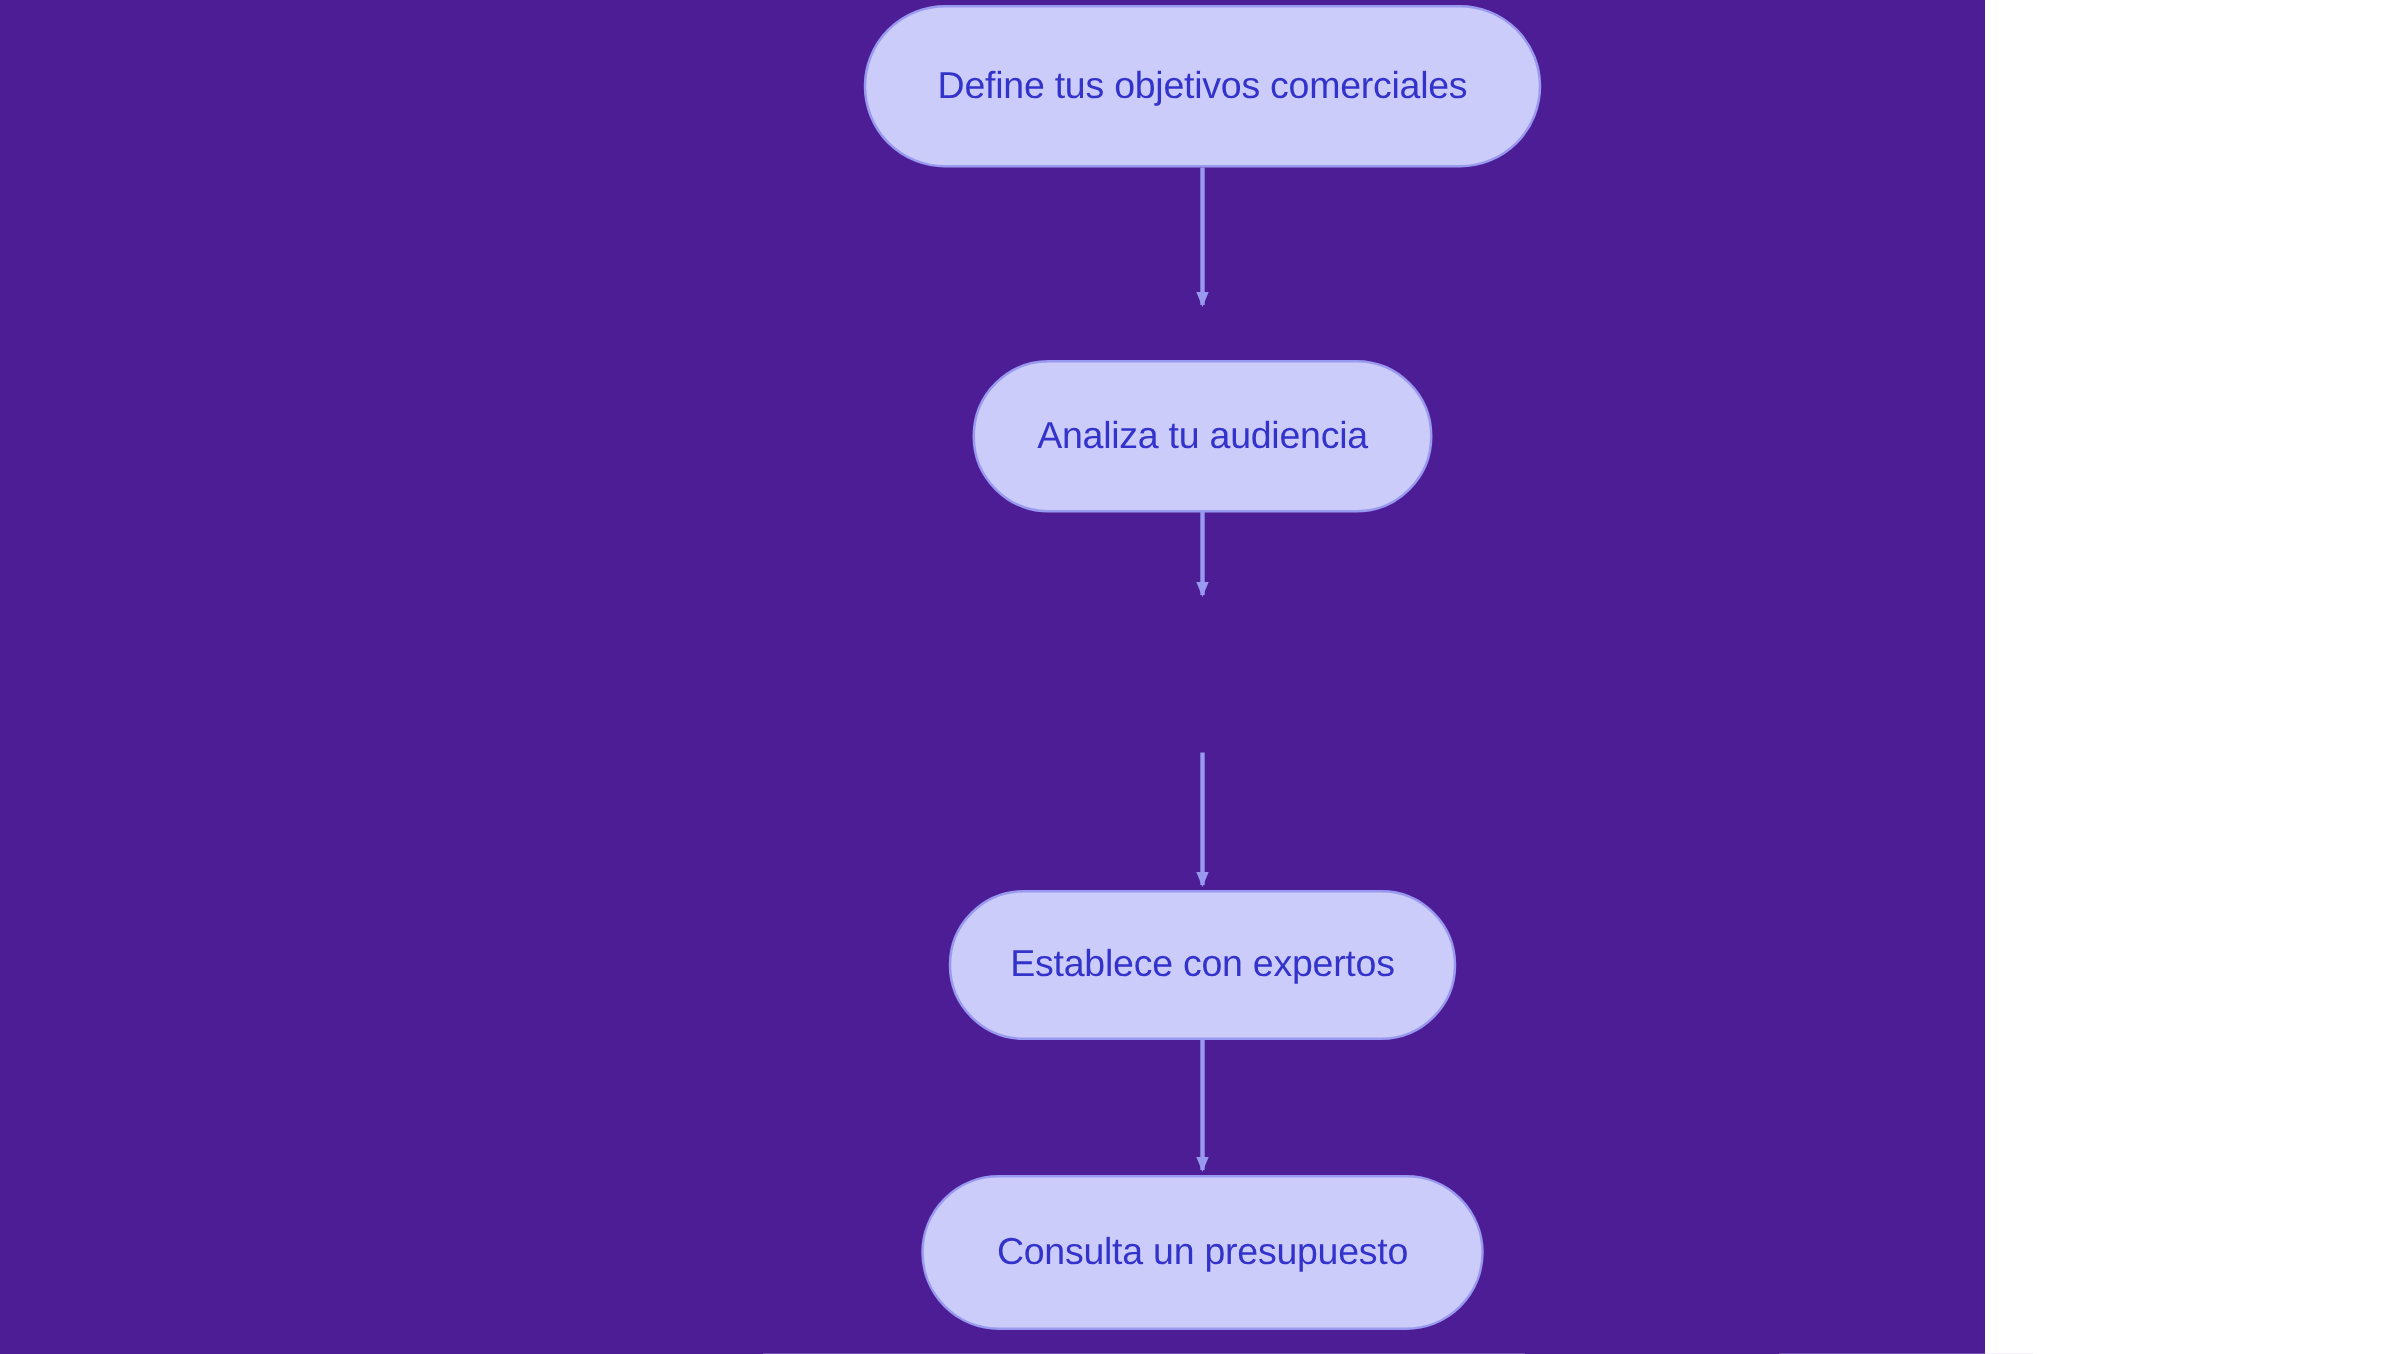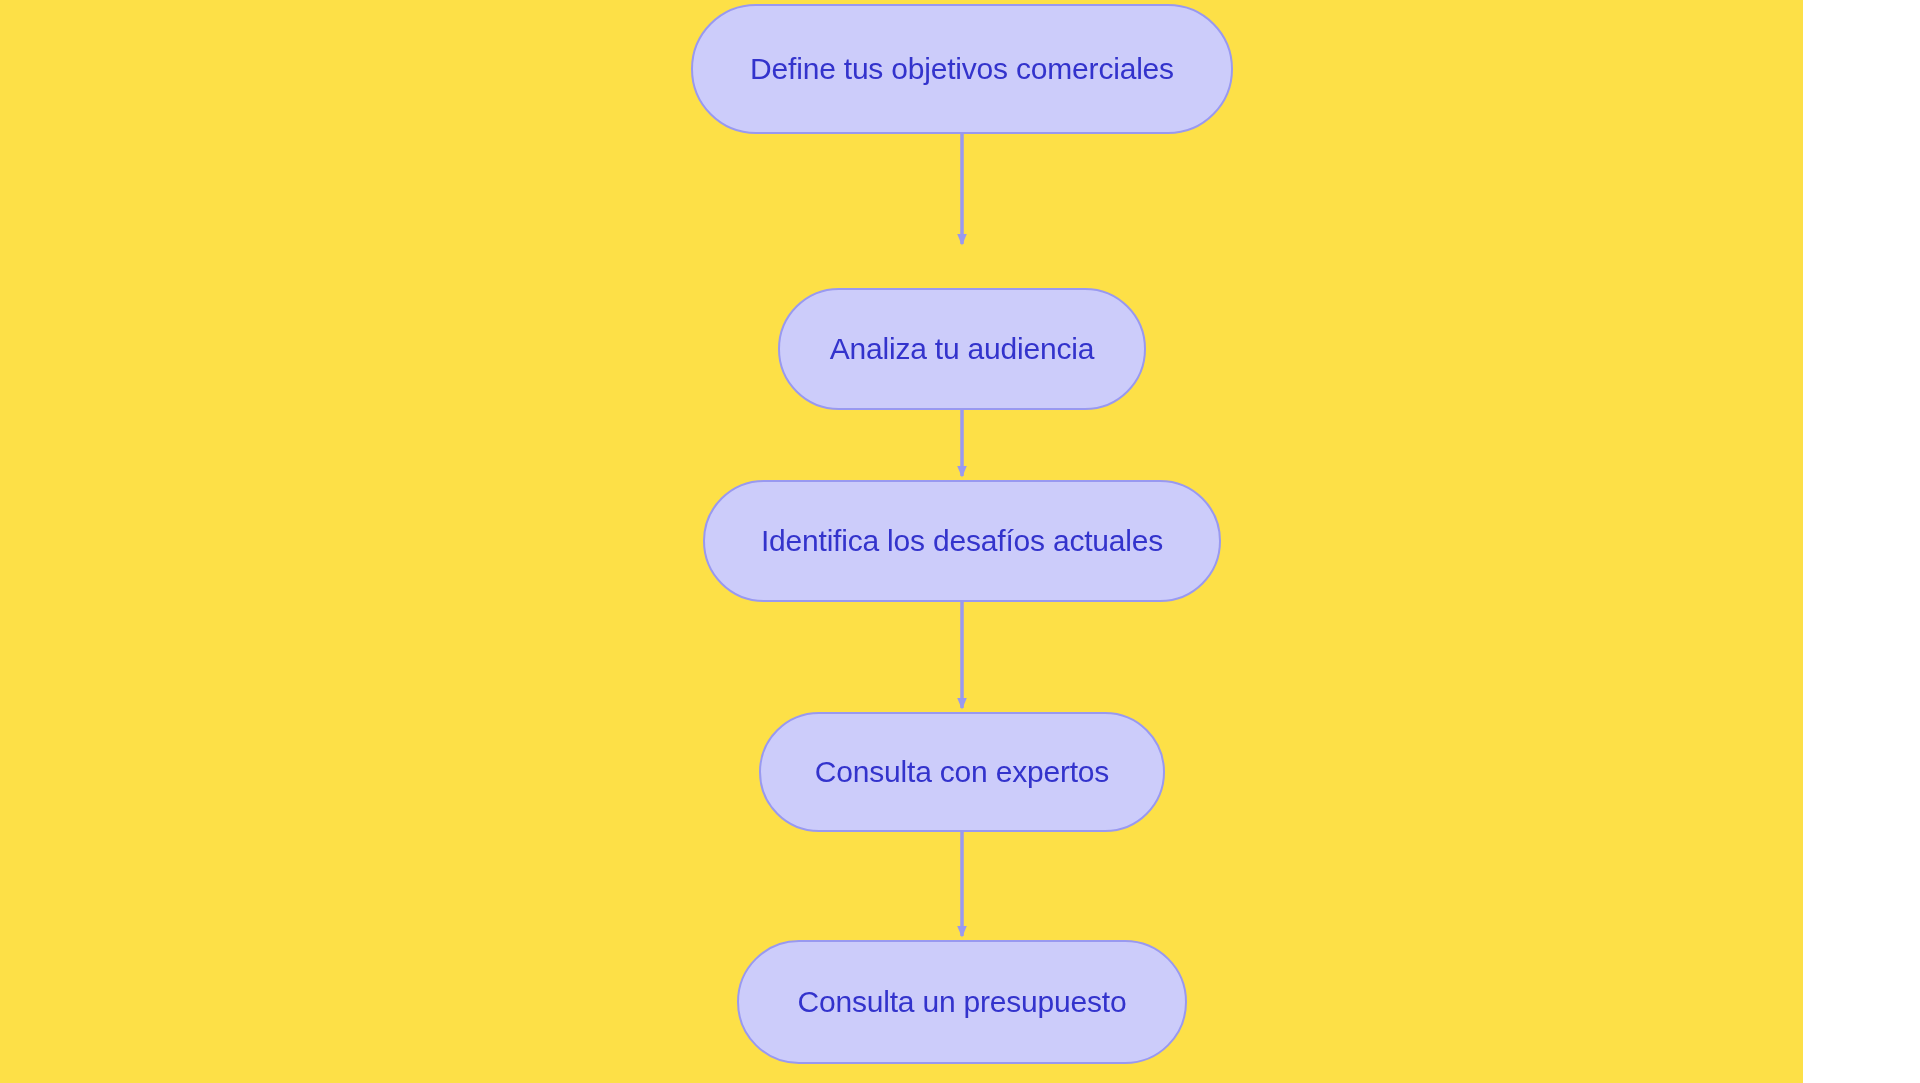--- a/index.html
+++ b/index.html
@@ -10,23 +10,23 @@
   }
   body {
     width: 1920px;
     height: 1083px;
     overflow: hidden;
     font-family: "Liberation Sans", sans-serif;
   }
 
   #flow-canvas {
     position: relative;
-    width: 1803px;
+    width: 1588px;
     height: 1083px;
-    background: #fde047;
+    background: #4c1d95;
   }
 
   
   #edges-layer {
     position: absolute;
     left: 0;
     top: 0;
     width: 1920px;
     height: 1083px;
     z-index: 1;
@@ -95,26 +95,23 @@
   <div id="nodes-layer">
 
     <div class="flow-node" style="left:962px; top:4px; width:542px; height:130px;">
       <span class="flow-node-label">Define tus objetivos comerciales</span>
     </div>
 
     <div class="flow-node" style="left:962px; top:248px; width:368px; height:122px;margin-top:40px;">
       <span class="flow-node-label">Analiza tu audiencia</span>
     </div>
 
-    <div class="flow-node" style="left:962px; top:480px; width:518px; height:122px;">
-      <span class="flow-node-label">Identifica los desafíos actuales</span>
-    </div>
 
     <div class="flow-node" style="left:962px; top:712px; width:406px; height:120px;">
-      <span class="flow-node-label">Consulta con expertos</span>
+      <span class="flow-node-label">Establece con expertos</span>
     </div>
 
     <div class="flow-node" style="left:962px; top:940px; width:450px; height:124px;">
       <span class="flow-node-label">Consulta un presupuesto</span>
     </div>
 
   </div>
 </div>
 
 </body></html>

